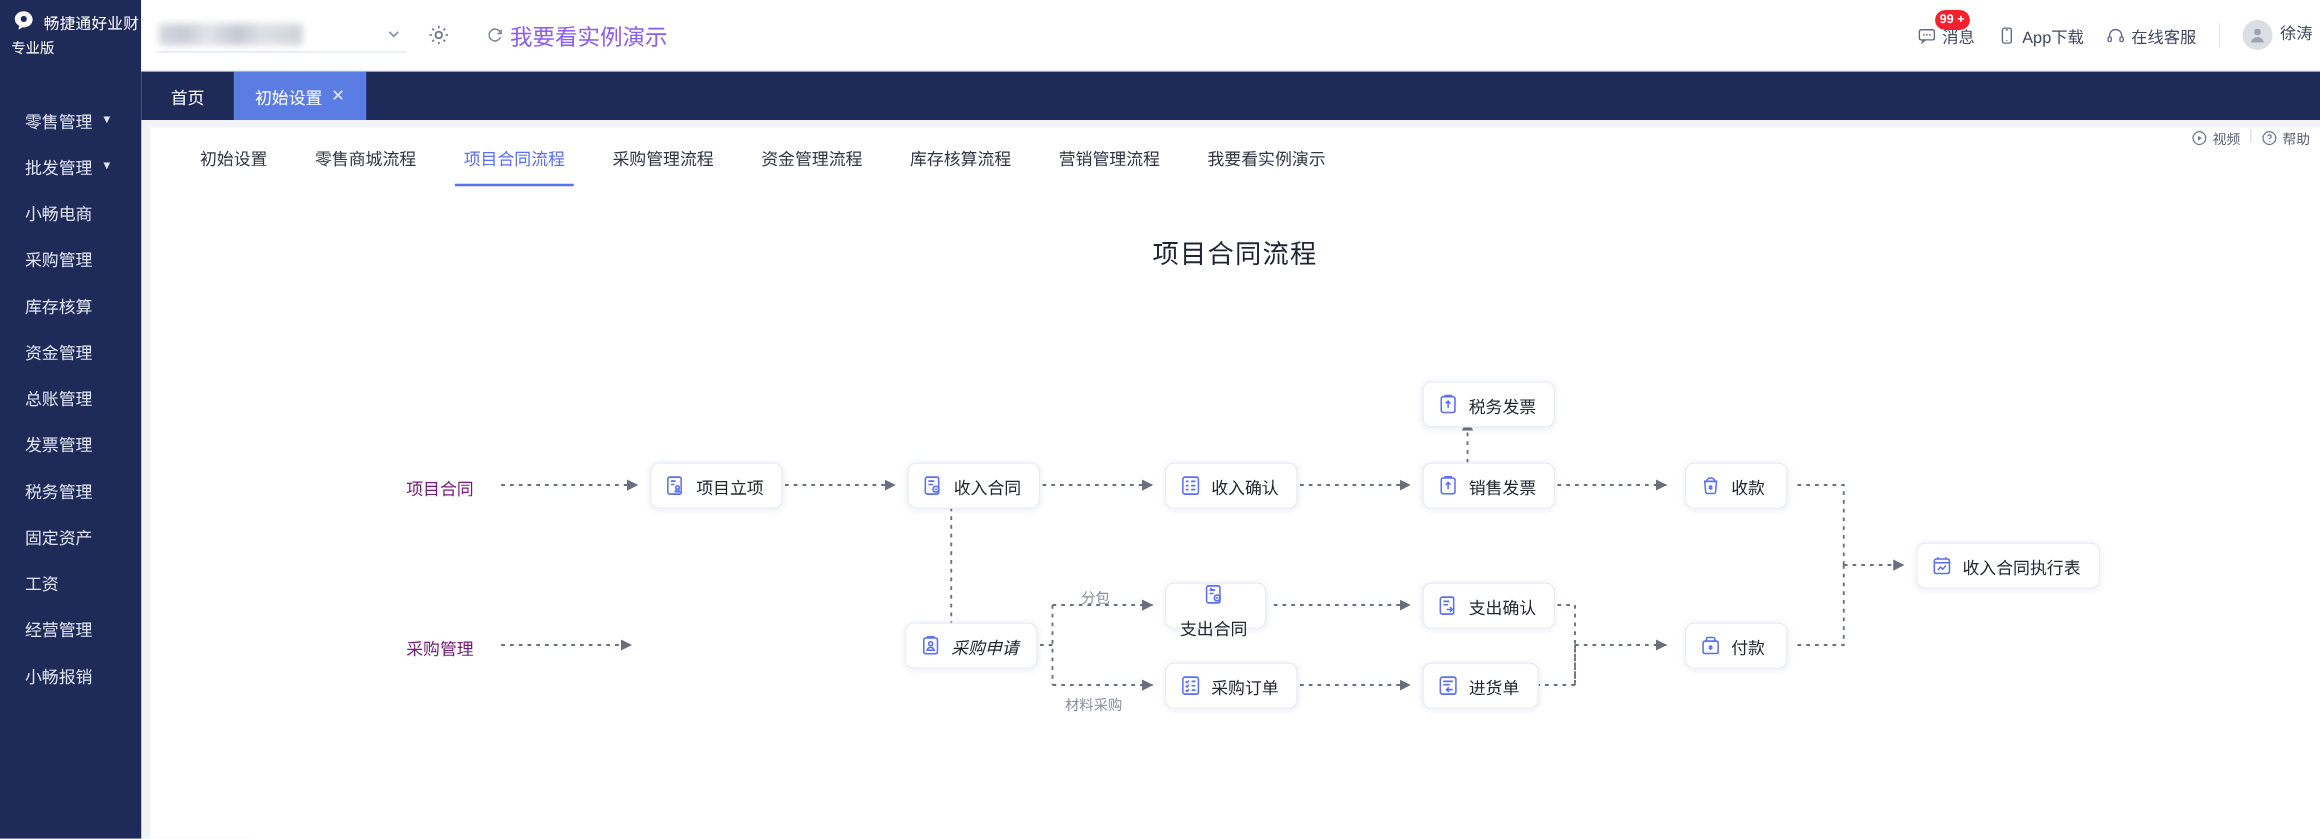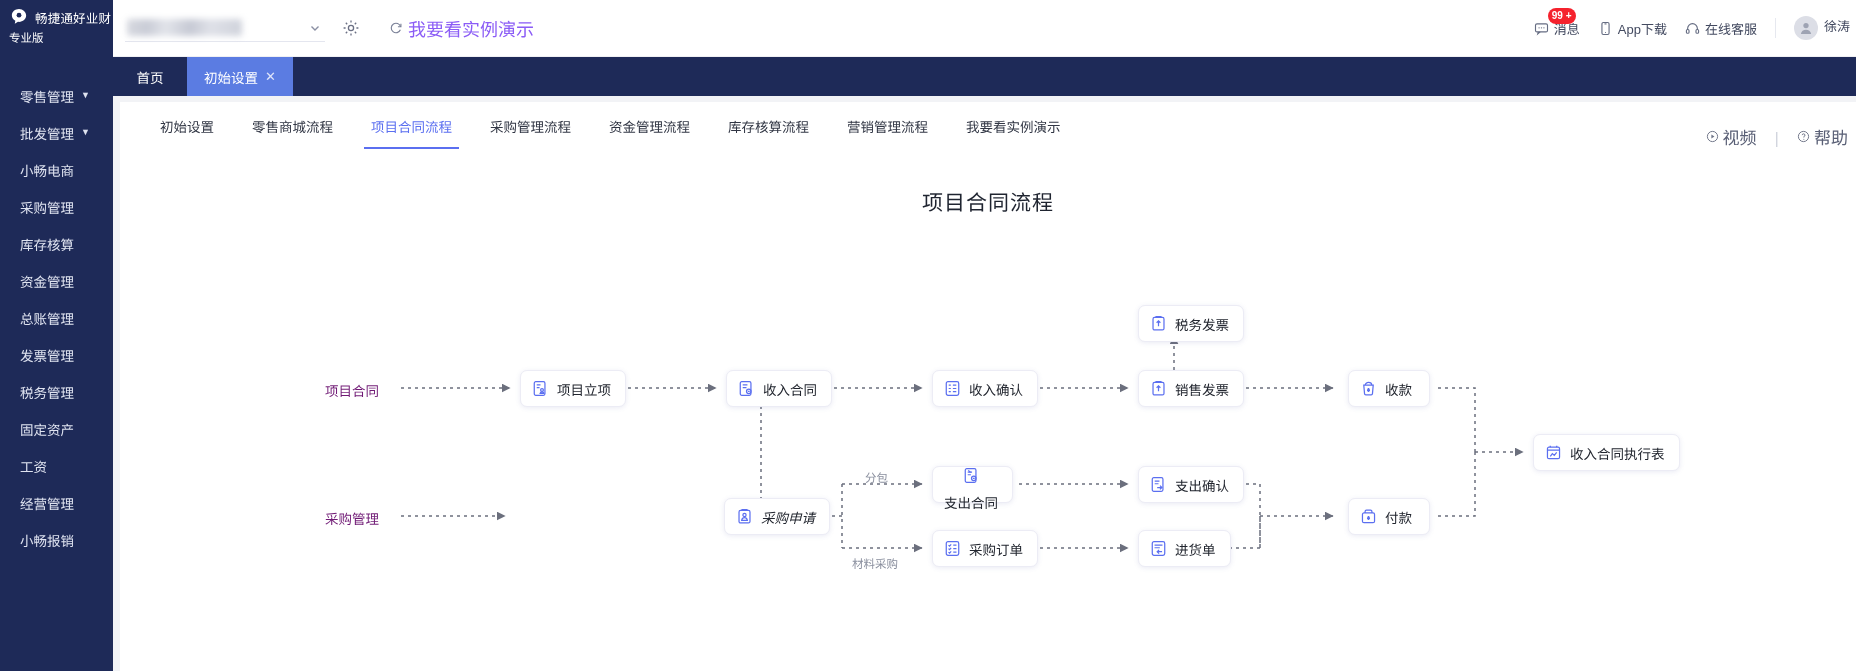--- a/index.html
+++ b/index.html
@@ -149,22 +149,22 @@
     display: flex; align-items: center; cursor: pointer;
     white-space: nowrap; position: relative;
   }
   .stab.active { color: #5b6ff0; }
   .stab.active::after {
     content: ""; position: absolute; left: 12px; right: 12px; bottom: 0;
     height: 2px; background: #5b6ff0;
   }
   .help-links {
     position: absolute; right: 8px; top: 0; height: 47px;
-    display: flex; align-items: flex-end; gap: 18px;
-    font-size: 17px; color: #5a6076;
+    display: flex; align-items: flex-start; gap: 7px;
+    font-size: 11px; color: #5a6076;
   }
   .hl { display: flex; align-items: center; gap: 4px; cursor: pointer; }
   .hl .ic { color: #6f7establish; color: #6f7588; display: inline-flex; }
   .hl-sep { color: #d2d5de; }
 
   .flow-title {
     text-align: center; font-size: 21px; color: #1f2430;
     margin-top: 37px; letter-spacing: 1px;
   }
 

